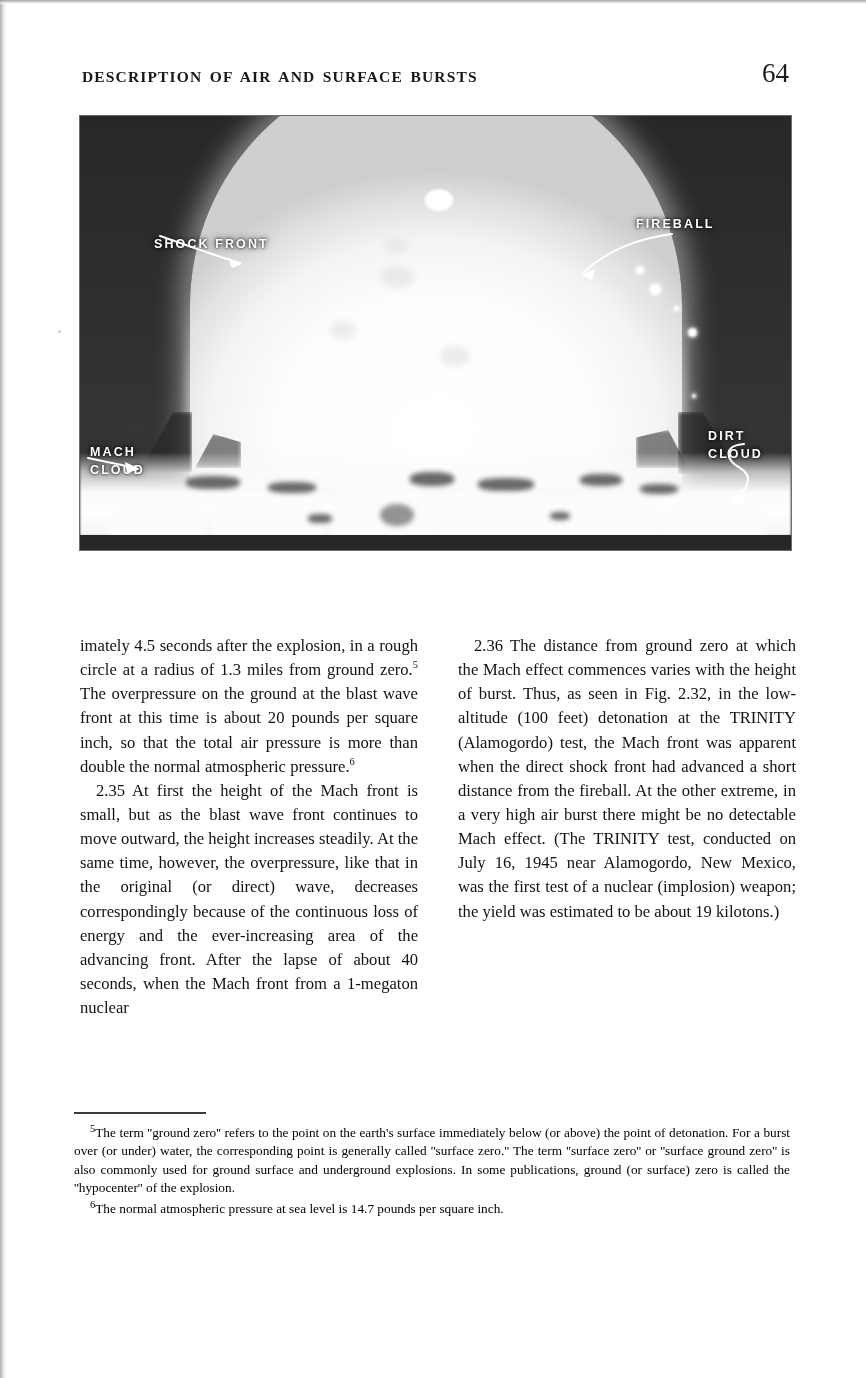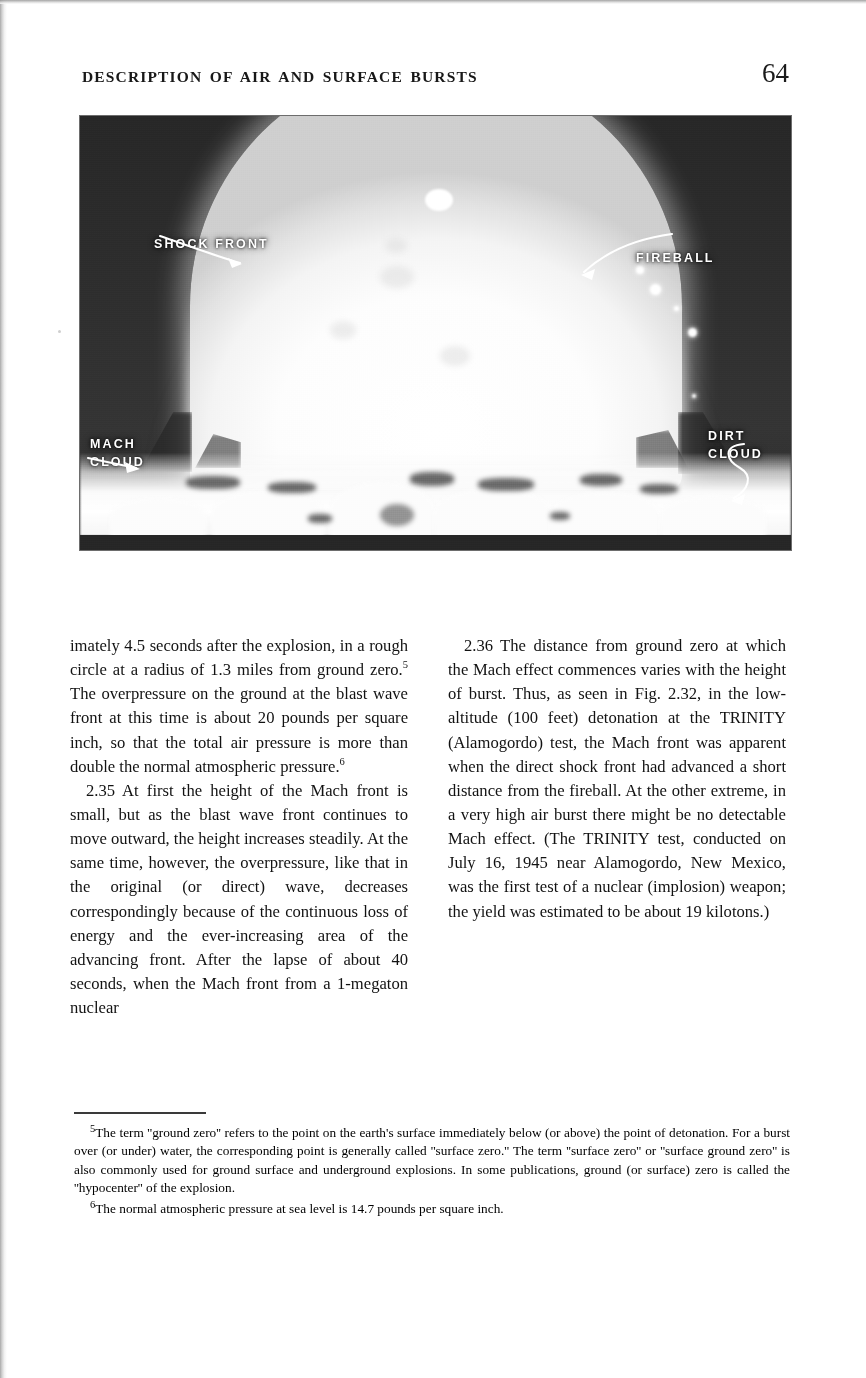--- a/index.html
+++ b/index.html
@@ -235,21 +235,21 @@
     font-size: 16.2px;
     line-height: 1.40;
     text-align: center;
     color: #151515;
   }
   .caption .cap-lead { white-space: nowrap; }
 
   
   .columns {
     position: absolute;
-    left: 70px;
+    left: 80px;
     top: 634px;
     width: 716px;
     height: 470px;
     display: flex;
     gap: 40px;
   }
   .col {
     width: 338px;
     font-size: 16.6px;
     line-height: 1.455;
@@ -357,27 +357,27 @@
       <div class="dirt-dark" style="left:470px; top:396px; width:20px; height:8px;"></div>
 
       <div class="ground-line"></div>
 
       <div class="callout" style="left:74px; top:96px;">SHOCK FRONT</div>
       <svg class="callout-arrow" style="left:76px; top:116px;" width="120" height="44" viewBox="0 0 120 44">
         <path d="M4 4 C 38 16, 60 24, 84 31" stroke="#ffffff" stroke-width="2.1" fill="none" stroke-linecap="round"></path>
         <path d="M86 32 L 72 26 L 76 36 Z" fill="#ffffff"></path>
       </svg>
 
-      <div class="callout" style="left:556px; top:110px;">FIREBALL</div>
+      <div class="callout" style="left:556px; top:76px;">FIREBALL</div>
       <svg class="callout-arrow" style="left:488px; top:112px;" width="110" height="62" viewBox="0 0 110 62">
         <path d="M104 6 C 74 10, 42 20, 16 44" stroke="#ffffff" stroke-width="2.1" fill="none" stroke-linecap="round"></path>
         <path d="M13 47 L 27 41 L 24 52 Z" fill="#ffffff"></path>
       </svg>
 
-      <div class="callout" style="left:10px; top:296px;">
+      <div class="callout" style="left:10px; top:304px;">
         <div>MACH</div>
         <div>CLOUD</div>
       </div>
       <svg class="callout-arrow" style="left:6px; top:332px;" width="80" height="30" viewBox="0 0 80 30">
         <path d="M2 10 L 50 20" stroke="#ffffff" stroke-width="2.1" fill="none" stroke-linecap="round"></path>
         <path d="M54 21 L 39 14 L 41 25 Z" fill="#ffffff"></path>
       </svg>
 
       <div class="callout" style="left:628px; top:288px; text-align:left;">
         <div>DIRT</div>

